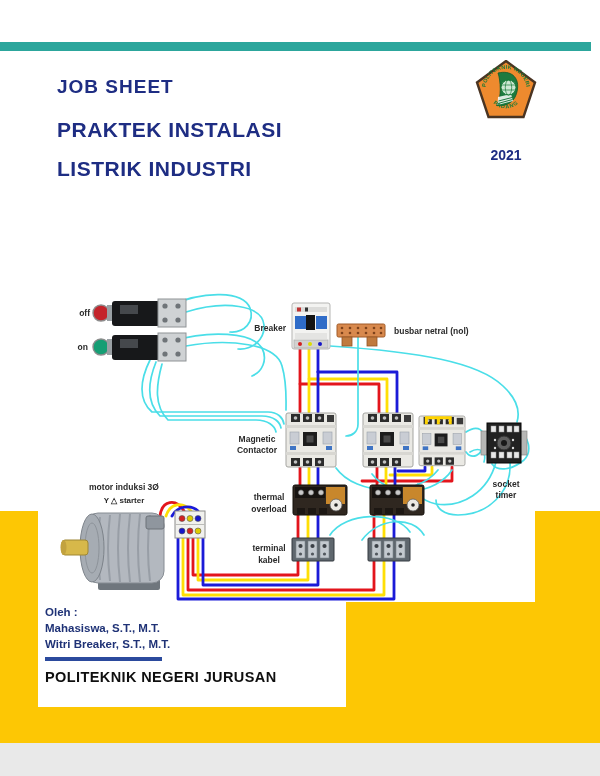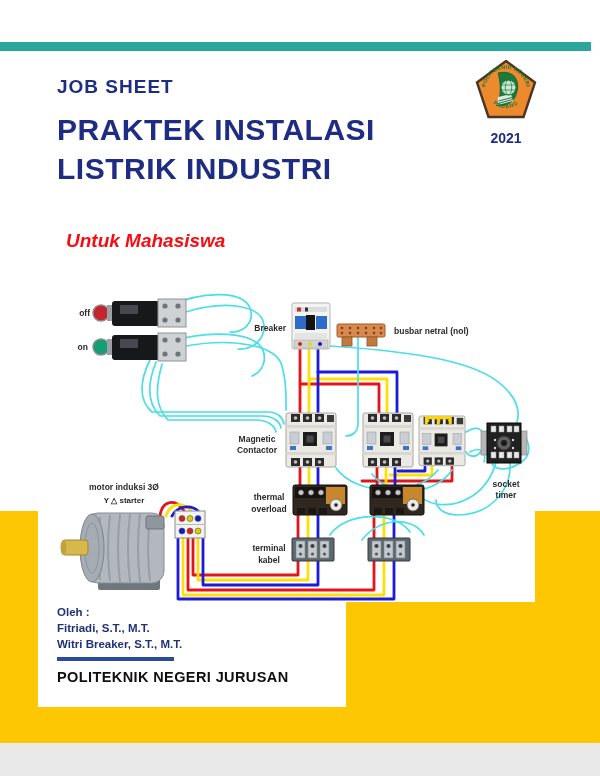--- a/index.html
+++ b/index.html
@@ -11,34 +11,34 @@
   .topbar{position:absolute;left:0;top:42px;width:591px;height:9px;background:#2CA69C;z-index:1;}
   .bottombar{position:absolute;left:0;top:770px;width:600px;height:6px;background:#279A90;z-index:1;}
 
   
   .yellow-band{position:absolute;left:0;top:511px;width:600px;height:259px;background:#FDC704;z-index:0;}
   .notch-a{position:absolute;left:38px;top:511px;width:497px;height:91px;background:#ffffff;z-index:0;}
   .notch-b{position:absolute;left:38px;top:602px;width:308px;height:105px;background:#ffffff;z-index:0;}
 
   .kicker{position:absolute;left:57px;top:76px;font-size:19px;font-weight:bold;
     letter-spacing:1px;color:#1E2D83;z-index:3;}
-  .title{position:absolute;left:57px;top:110px;font-size:30px;font-weight:bold;
+  .title{position:absolute;left:57px;top:110px;font-size:21px;font-weight:bold;
     letter-spacing:.5px;line-height:39px;color:#1E2D83;z-index:3;}
   .subtitle{position:absolute;left:66px;top:230px;font-size:19px;font-weight:bold;
     font-style:italic;color:#F90B10;z-index:3;}
 
   .logo-wrap{position:absolute;left:467px;top:60px;width:78px;z-index:3;text-align:center;}
-  .logo-year{margin-top:4px;font-size:14px;font-weight:bold;color:#1E2D83;}
+  .logo-year{margin-top:21px;font-size:14px;font-weight:bold;color:#1E2D83;}
 
   .diagram{position:absolute;left:0;top:0;width:600px;height:776px;z-index:2;}
   .diagram text{font-family:"Liberation Sans",sans-serif;font-weight:bold;
     font-size:8.5px;fill:#2A2A2A;}
   .diagram text.small{font-size:8px;}
 
-  .credits{position:absolute;left:57px;top:604px;z-index:3;}
+  .credits{position:absolute;left:45px;top:604px;z-index:3;}
   .credits .line{font-size:11.5px;font-weight:bold;color:#1F3276;line-height:16px;}
   .divider{width:117px;height:4px;background:#2B4A9D;margin:5px 0 7px 0;}
   .inst{font-size:14.5px;font-weight:bold;color:#0F0F0F;letter-spacing:.4px;line-height:19px;}
 </style>
 </head>
 <body>
 
 <div class="page">
 
   <div class="topbar"></div>
@@ -69,21 +69,20 @@
       <text font-size="5.4" fill="#157A36" letter-spacing="0.3" font-weight="bold" text-anchor="middle">
         <textPath href="#arcTop" startOffset="50%">POLITEKNIK NEGERI</textPath>
       </text>
       <text font-size="5.4" fill="#157A36" letter-spacing="0.8" font-weight="bold" text-anchor="middle">
         <textPath href="#arcBot" startOffset="50%">PADANG</textPath>
       </text>
     </svg>
     <div class="logo-year">2021</div>
   </div>
 
-  <div class="subtitle">Untuk Mahasiswa</div>
 
   <svg class="diagram" viewBox="0 0 600 776">
     <defs>
       <g id="contactor">
         <rect x="0" y="0" width="50" height="54" rx="2" fill="#EAE9E4" stroke="#A5A5A1"></rect>
         <rect x="0" y="12" width="50" height="3" fill="#D8D7D2"></rect>
         <rect x="0" y="39" width="50" height="3" fill="#D8D7D2"></rect>
         <rect x="5" y="1" width="9" height="8" fill="#2C2C2C"></rect>
           <rect x="17" y="1" width="9" height="8" fill="#2C2C2C"></rect>
           <rect x="29" y="1" width="9" height="8" fill="#2C2C2C"></rect>
@@ -318,19 +317,19 @@
     <text x="269" y="551" text-anchor="middle">terminal</text>
     <text x="269" y="563" text-anchor="middle">kabel</text>
     <text x="506" y="487" text-anchor="middle">socket</text>
     <text x="506" y="498" text-anchor="middle">timer</text>
     <text x="124" y="490" text-anchor="middle">motor induksi 3Ø</text>
     <text x="124" y="503" text-anchor="middle" class="small">Y △ starter</text>
   </svg>
 
   <div class="credits">
     <div class="line">Oleh :</div>
-    <div class="line">Fitriadi, S.T., M.T.</div>
+    <div class="line">Mahasiswa, S.T., M.T.</div>
     <div class="line">Witri Breaker, S.T., M.T.</div>
     <div class="divider"></div>
     <div class="inst">POLITEKNIK NEGERI JURUSAN</div>
   </div>
 
 </div>
 
 </body></html>

